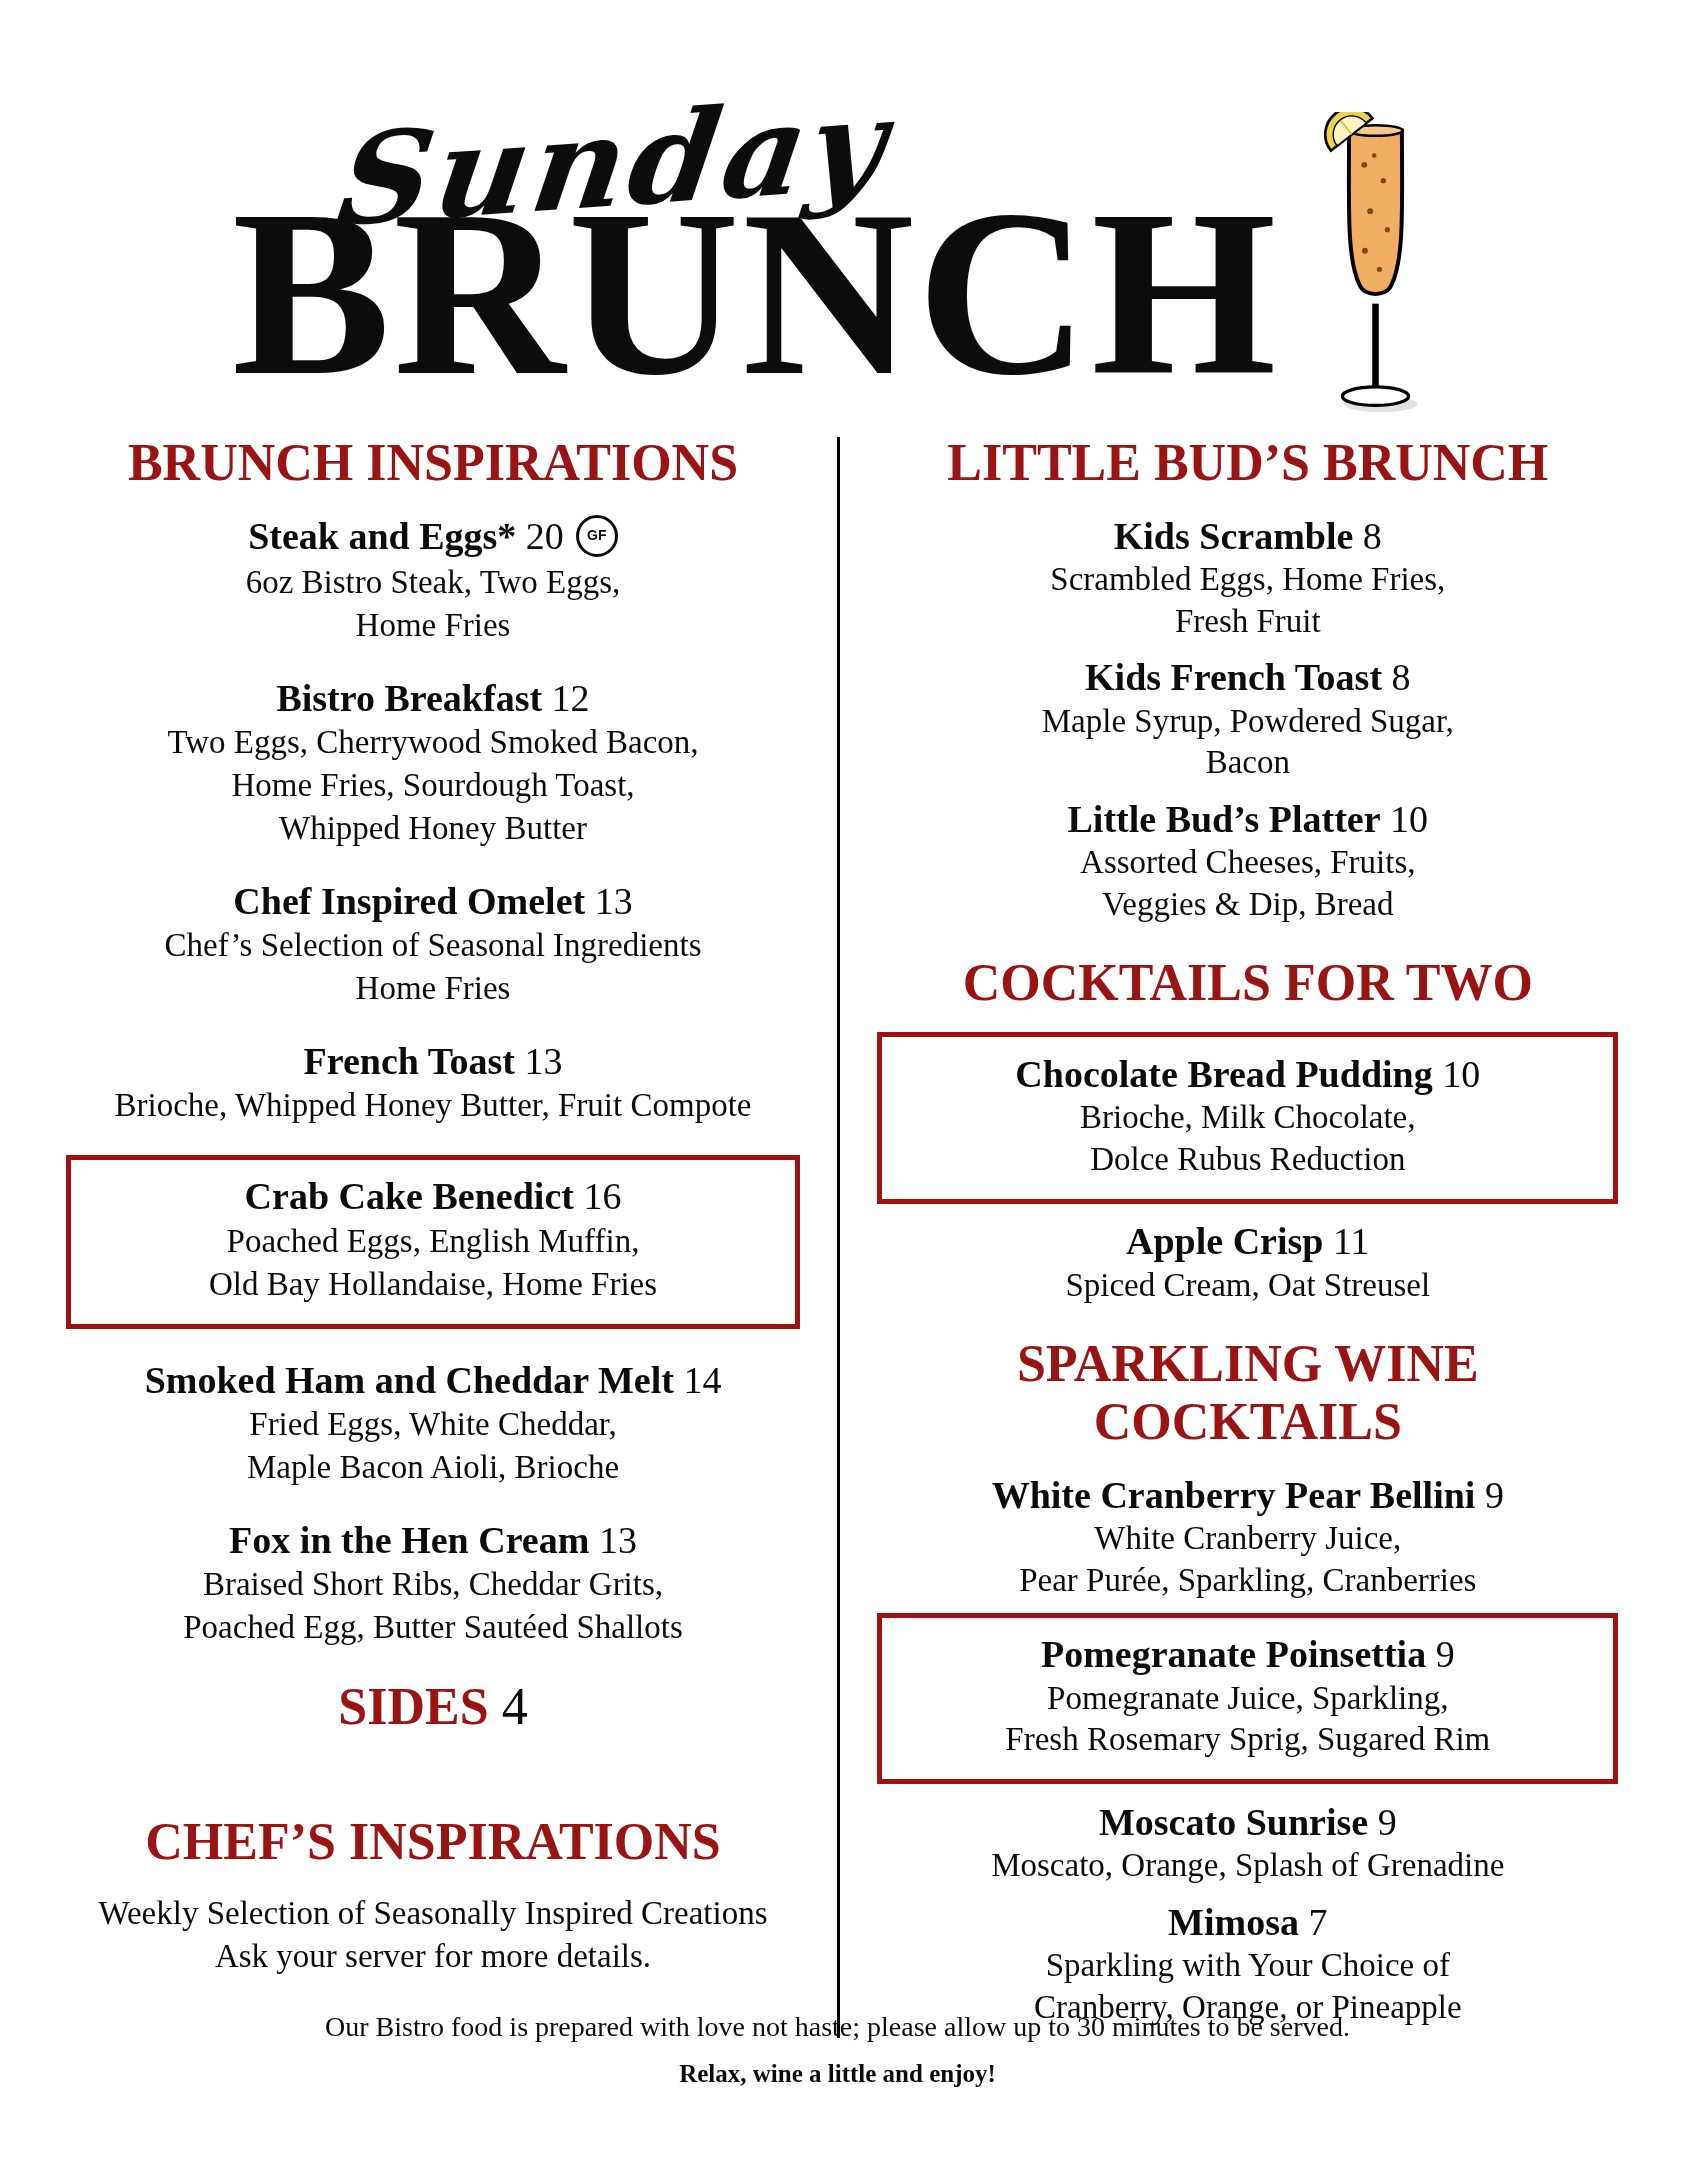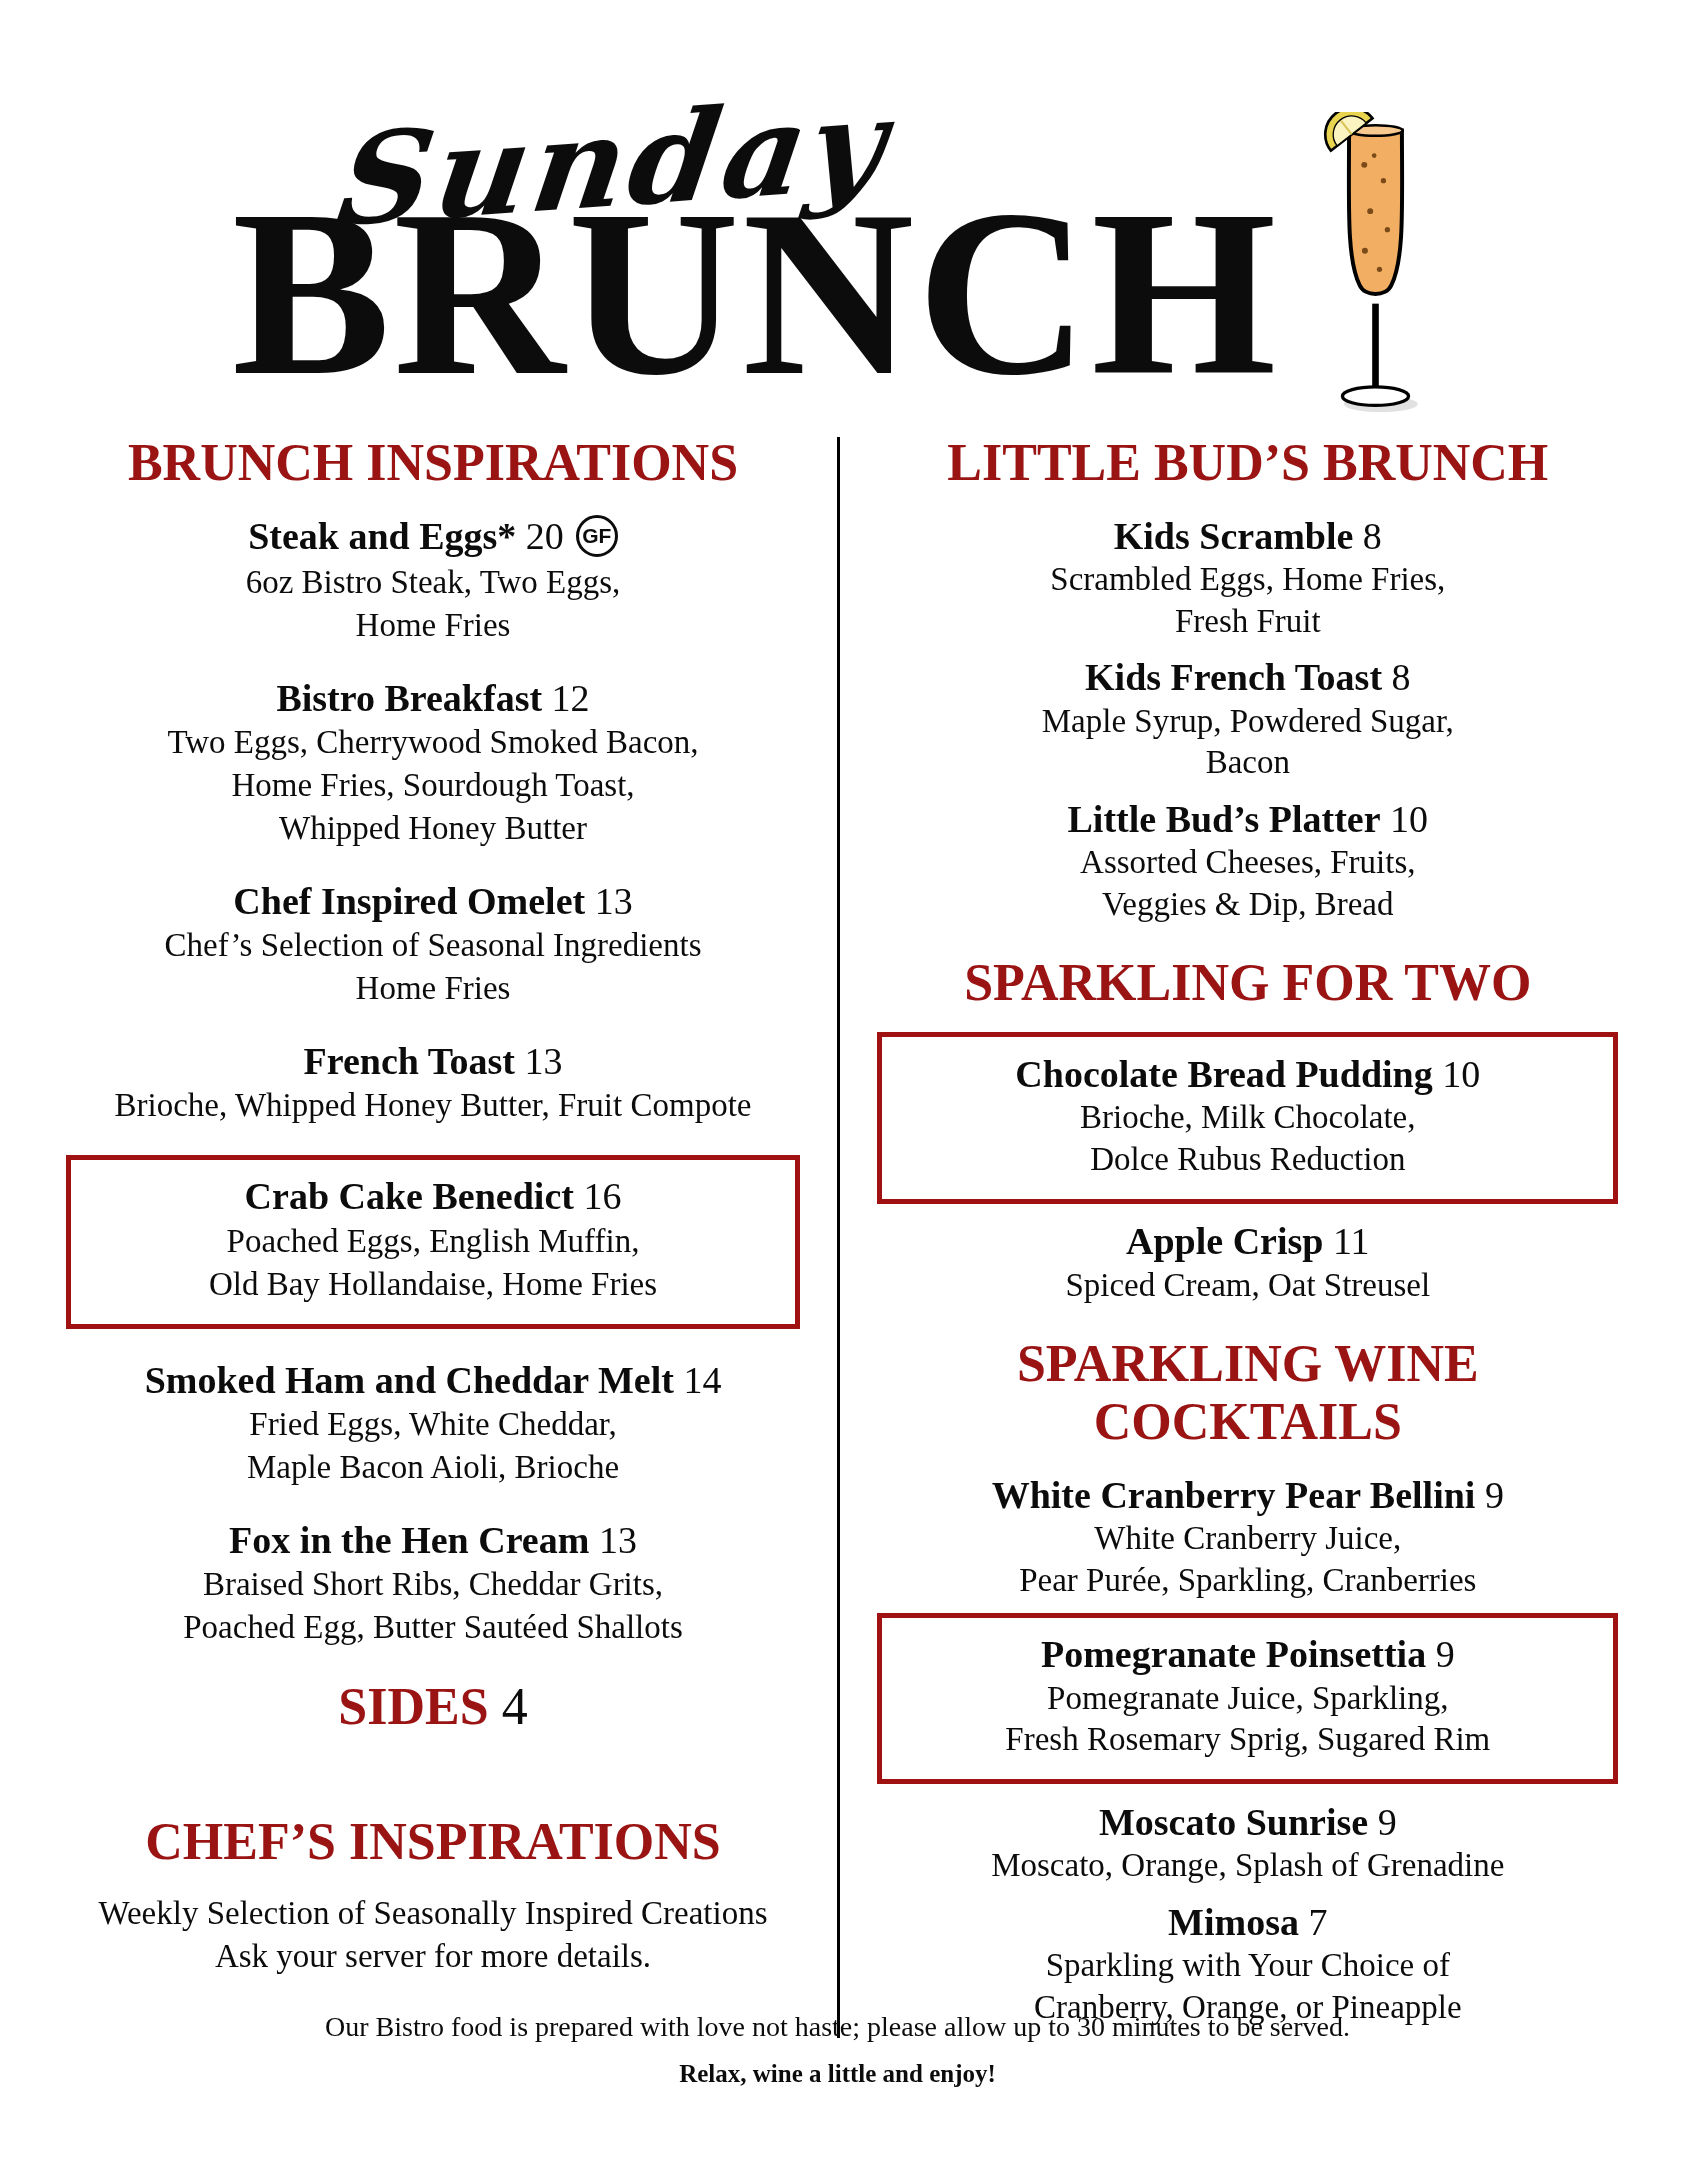--- a/index.html
+++ b/index.html
@@ -89,21 +89,21 @@
     display:inline-flex;
     align-items:center;
     justify-content:center;
     width:36px;
     height:36px;
     margin-left:12px;
     border:3.3px solid #0c0c0c;
     border-radius:50%;
     font-family:"Liberation Sans", sans-serif;
     font-weight:bold;
-    font-size:21px;
+    font-size:14px;
     letter-spacing:0;
     vertical-align:middle;
     transform:translateY(-4px);
   }
   
   .footer{
     position:absolute;
     left:0;
     right:12px;
     top:2011px;
@@ -219,21 +219,21 @@
             <div class="item-desc">Maple Syrup, Powdered Sugar,</div>
             <div class="item-desc">Bacon</div>
           </div>
           <div class="menu-item">
             <div class="item-title"><span class="item-name">Little Bud’s Platter</span><span class="item-price"> 10</span></div>
             <div class="item-desc">Assorted Cheeses, Fruits,</div>
             <div class="item-desc">Veggies &amp; Dip, Bread</div>
           </div>
         </div>
         <div class="menu-section">
-          <h2 class="section-heading"><span class="section-heading-text">SPARKLING FOR TWO</span></h2>
+          <h2 class="section-heading"><span class="section-heading-text">COCKTAILS FOR TWO</span></h2>
           <div class="menu-item boxed">
             <div class="item-title"><span class="item-name">Chocolate Bread Pudding</span><span class="item-price"> 10</span></div>
             <div class="item-desc">Brioche, Milk Chocolate,</div>
             <div class="item-desc">Dolce Rubus Reduction</div>
           </div>
           <div class="menu-item">
             <div class="item-title"><span class="item-name">Apple Crisp</span><span class="item-price"> 11</span></div>
             <div class="item-desc">Spiced Cream, Oat Streusel</div>
           </div>
         </div>

